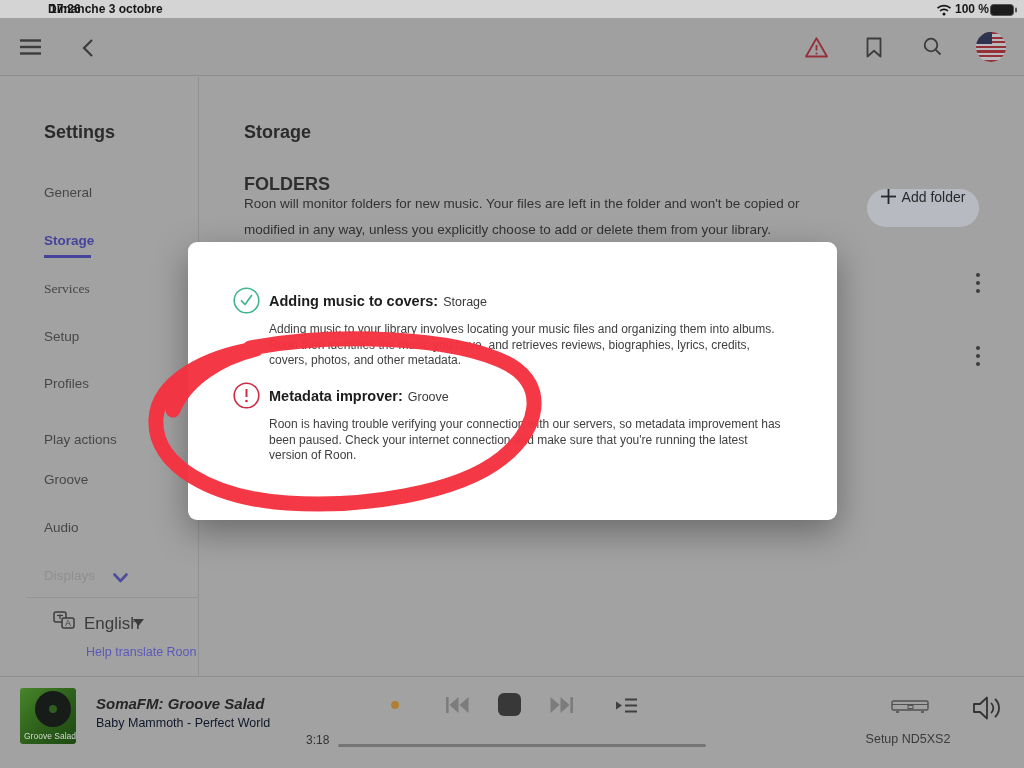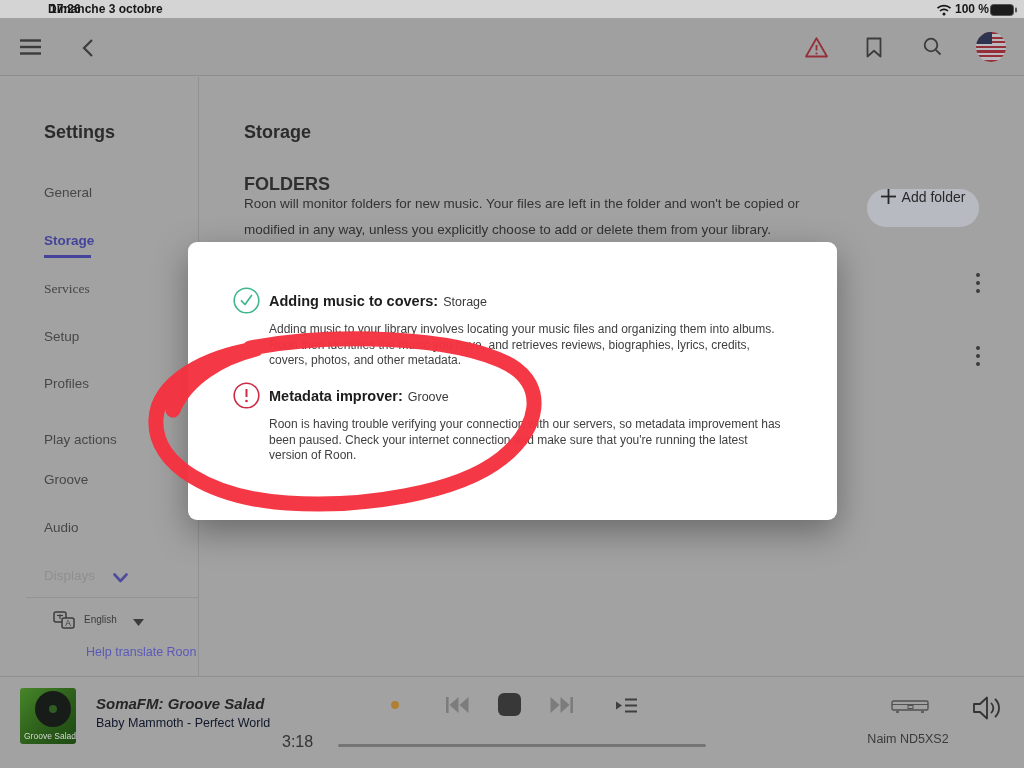--- a/index.html
+++ b/index.html
@@ -17,21 +17,21 @@
   #nav { position:absolute; left:0; top:18px; width:1024px; height:58px; background:#a0a0a0; border-bottom:1px solid #8d8d8d; }
 
   
   #sidebar { position:absolute; left:0; top:77px; width:199px; height:599px; background:#a2a2a2; border-right:1px solid #929292; }
   .side-title { position:absolute; left:44px; font-size:18px; font-weight:bold; color:#2b2b2b; }
   .side-item { position:absolute; left:44px; font-size:13.5px; color:#474747; cursor:pointer; }
   .side-item.active { color:#45449b; font-weight:bold; }
   .side-item.faded { color:#8f8f8f; }
   .active-underline { position:absolute; left:44px; top:178px; width:47px; height:2.5px; background:#45449b; }
   .side-divider { position:absolute; left:26px; top:520px; width:172px; height:1px; background:#949494; }
-  .lang-text { position:absolute; left:84px; top:537px; font-size:10px; color:#3c3c3c; }
+  .lang-text { position:absolute; left:84px; top:537px; font-size:17px; color:#3c3c3c; }
   .help-link { position:absolute; left:58px; top:568px; font-size:12.5px; color:#5b59b8; cursor:pointer;margin-left:28px; }
 
   
   .content-title { position:absolute; left:244px; top:122px; font-size:18px; font-weight:bold; color:#2b2b2b; }
   .folders-heading { position:absolute; left:244px; top:174px; font-size:18px; font-weight:bold; color:#2f2f2f; }
   .folders-desc { position:absolute; left:244px; top:191px; width:582px; font-size:13.5px; line-height:26px; color:#333333; }
   #add-folder { position:absolute; left:867px; top:189px; width:112px; height:38px; background:#b7bac0; border:none; border-radius:19px; font-family:inherit; font-size:14px; color:#26282a; cursor:pointer; display:flex; justify-content:center; gap:6px; }
   .kebab { position:absolute; left:974px; width:8px; cursor:pointer; }
   .kebab i { display:block; width:4px; height:4px; border-radius:50%; background:#3c3c3c; margin:0 auto 4px; }
 
@@ -45,21 +45,21 @@
   #annotation { position:absolute; left:0; top:0; z-index:100; pointer-events:none; }
 
   
   #player { position:absolute; left:0; top:676px; width:1024px; height:92px; background:#a2a2a2; border-top:1px solid #8f8f8f; }
   #album-art { position:absolute; left:20px; top:11px; width:56px; height:56px; border-radius:3px; background:linear-gradient(135deg,#47852a 0%,#2c5e1a 55%,#1d4a12 100%); overflow:hidden; cursor:pointer; }
   #album-art .vinyl { position:absolute; right:5px; top:3px; width:36px; height:36px; border-radius:50%; background:#181c18; }
   #album-art .vinyl::after { content:""; position:absolute; left:14px; top:14px; width:8px; height:8px; border-radius:50%; background:#2e5c22; }
   #album-art .art-label { position:absolute; bottom:3px; left:4px; font-size:8.5px; color:#d4d8d4; }
   .track-title { position:absolute; left:96px; top:18px; font-size:15px; font-weight:bold; color:#262626;font-style:italic; }
   .track-sub { position:absolute; left:96px; top:39px; font-size:12.5px; color:#0f172a; }
-  .elapsed { position:absolute; left:282px; top:56px; font-size:16px; color:#333333; }
+  .elapsed { position:absolute; left:306px; top:56px; font-size:12px; color:#333333; }
   .progress { position:absolute; left:338px; top:67px; width:368px; height:3px; border-radius:2px; background:#757575; cursor:pointer; }
   .live-dot { position:absolute; left:391px; top:24px; width:8px; height:8px; border-radius:50%; background:#b07f33; }
   #stop-btn { position:absolute; left:498px; top:16px; width:23px; height:23px; border-radius:6px; background:#383838; border:none; cursor:pointer; }
   .zone-label { position:absolute; left:858px; top:55px; width:100px; text-align:center; font-size:12.5px; color:#3a3a3a; }
   .ctl { position:absolute; cursor:pointer; }
 
   svg { display:block; }
 </style>
 </head>
 <body>
@@ -252,21 +252,21 @@
 
   <span class="ctl" style="left:891px; top:23px;">
     <svg width="38" height="15" viewBox="0 0 38 15">
         <rect x="1" y="1" width="36" height="9" rx="1.5" fill="none" stroke="#525252" stroke-width="1.4"></rect>
         <line x1="1" y1="4.5" x2="37" y2="4.5" stroke="#525252" stroke-width="1"></line>
         <rect x="17" y="5.5" width="5" height="3" fill="none" stroke="#525252" stroke-width="1"></rect>
         <line x1="5" y1="12" x2="8" y2="12" stroke="#525252" stroke-width="1.6"></line>
         <line x1="30" y1="12" x2="33" y2="12" stroke="#525252" stroke-width="1.6"></line>
       </svg>
   </span>
-  <div class="zone-label">Naim ND5XS2</div>
+  <div class="zone-label">Setup ND5XS2</div>
   <span class="ctl" style="left:972px; top:17px;">
     <svg width="31" height="28" viewBox="0 0 31 28">
         <path d="M2 10 H8 L15 3.5 V24.5 L8 18 H2 Z" fill="none" stroke="#333333" stroke-width="1.8" stroke-linejoin="round"></path>
         <path d="M19.5 9.5 A6.5 6.5 0 0 1 19.5 18.5" fill="none" stroke="#333333" stroke-width="1.8" stroke-linecap="round"></path>
         <path d="M23.5 5.5 A12 12 0 0 1 23.5 22.5" fill="none" stroke="#333333" stroke-width="1.8" stroke-linecap="round"></path>
       </svg>
   </span>
 </div>
 
 </body></html>

